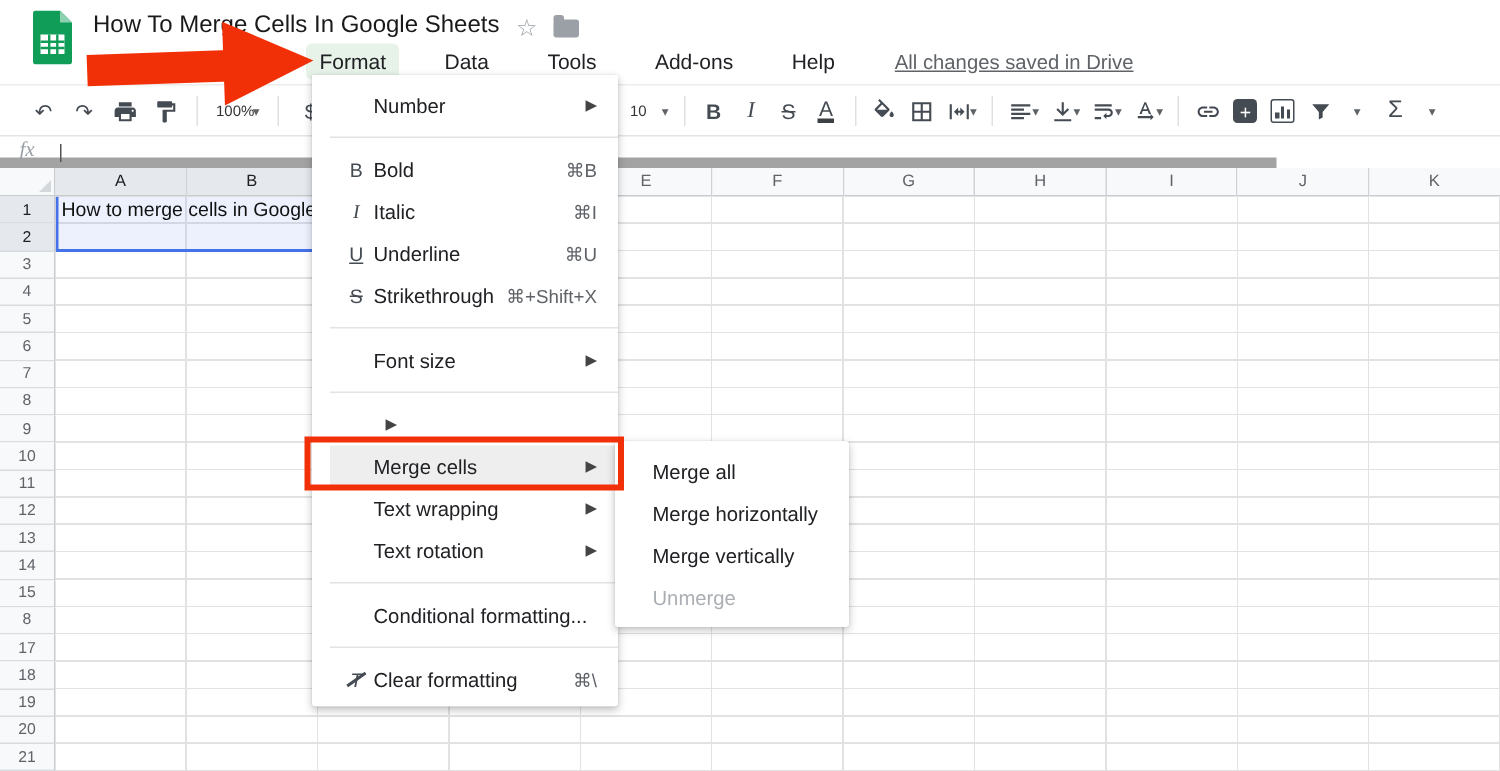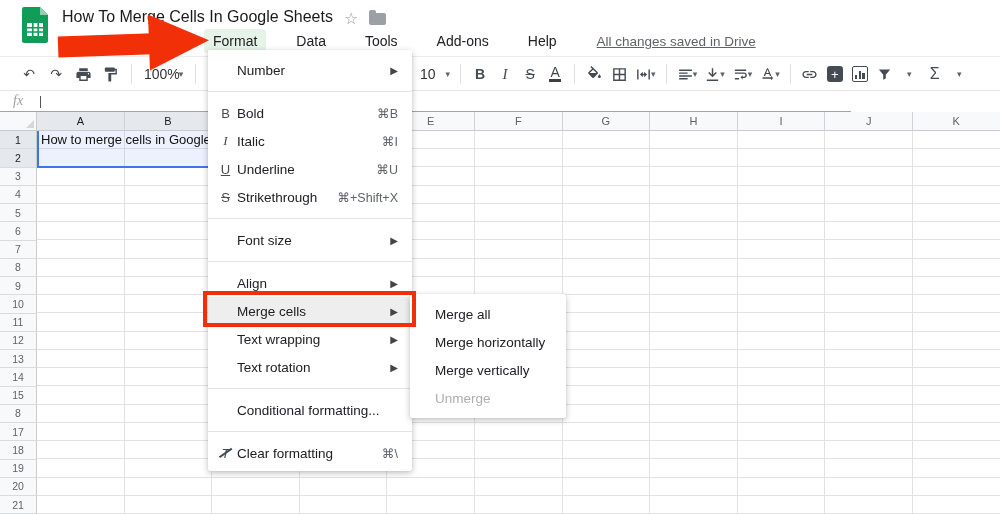--- a/index.html
+++ b/index.html
@@ -29,32 +29,32 @@
   .saved{margin-left:10px;color:var(--ink2);text-decoration:underline;font-size:13.5px;white-space:nowrap;}
 
   
   .toolbar{position:absolute;left:0;top:56px;width:1000px;height:35px;border-top:1px solid #ECECEC;border-bottom:1px solid #E4E4E4;background:#fff;}
   .tb-left{position:absolute;left:20px;top:0;height:34px;display:flex;align-items:center;gap:9px;}
   .tb-right{position:absolute;left:420px;top:0;height:34px;display:flex;align-items:center;gap:7px;}
   .tbi{display:flex;align-items:center;justify-content:center;min-width:18px;height:24px;color:#454B52;font-size:14px;}
   .tbi svg{width:17px;height:17px;fill:#454B52;}
   .tb-sep{width:1px;height:20px;background:#E0E0E0;margin:0 3px;}
   .caret{font-size:9px;color:#5F6368;margin-left:-1px;}
-  .zoom-val,.fontsize-val{font-size:14px;color:#333;}
+  .zoom-val,.fontsize-val{font-size:10px;color:#333;}
   .g-bold{font-weight:bold;}
   .g-italic{font-style:italic;font-family:"Liberation Serif",serif;font-size:15px;}
   .g-strike{text-decoration:line-through;}
   .g-underA{border-bottom:3px solid #3c4043;line-height:13px;padding:0 1px;}
   .comment-box{width:16px;height:16px;background:#454B52;border-radius:3px;color:#fff;font-size:13px;display:flex;align-items:center;justify-content:center;}
   .chart-box{width:16px;height:16px;border:1.6px solid #454B52;border-radius:2px;display:flex;align-items:flex-end;justify-content:center;gap:1.5px;padding:2px;}
   .chart-box i{display:block;width:2.5px;background:#454B52;}
   .sigma{font-size:16px;}
 
   
-  .fxbar{position:absolute;left:0;top:92px;width:851px;height:20px;background:#fff;border-bottom:1px solid #a3a3a3;}
+  .fxbar{position:absolute;left:0;top:92px;width:851px;height:20px;background:#fff;border-bottom:7px solid #a3a3a3;}
   .fx{position:absolute;left:13px;top:1px;font-family:"Liberation Serif",serif;font-style:italic;color:#9AA0A6;font-size:14px;}
   .fx-cursor{position:absolute;left:40px;top:4px;width:1px;height:12px;background:#555;}
 
   
   .grid{position:absolute;left:0;top:112px;width:1000px;height:402px;background:#fff;}
   .corner{position:absolute;left:0;top:0;width:37px;height:19px;background:#F8F9FA;border-right:1px solid #C9CCCF;border-bottom:1px solid #C9CCCF;}
   .corner:after{content:"";position:absolute;right:2px;bottom:2px;border-left:8px solid transparent;border-bottom:8px solid #D5D8DB;}
   .colheads{position:absolute;left:37px;top:0;height:19px;display:flex;}
   .colhead{width:87.6px;height:19px;background:#F8F9FA;border-right:1px solid #CFD2D6;border-bottom:1px solid #C9CCCF;font-size:11px;color:var(--ink2);display:flex;align-items:center;justify-content:center;}
   .colhead.sel{background:#E5E8EC;color:#202124;}
@@ -63,21 +63,21 @@
   .rowhead.sel{background:#E5E8EC;color:#202124;}
   .cells{position:absolute;left:37px;top:19px;right:0;bottom:0;
     background-image:
       repeating-linear-gradient(to right,transparent 0,transparent 86.6px,var(--line) 86.6px,var(--line) 87.6px),
       repeating-linear-gradient(to bottom,transparent 0,transparent 17.25px,var(--line) 17.25px,var(--line) 18.25px);}
   .selection{position:absolute;left:37px;top:19px;width:175px;height:36.5px;background:rgba(68,114,232,0.10);border-left:2px solid var(--blue);border-bottom:2px solid var(--blue);}
   .a1text{position:absolute;left:41px;top:19px;height:18px;line-height:18px;font-size:13px;color:#111;white-space:nowrap;z-index:3;}
 
   
   .fmt-menu{position:absolute;left:208px;top:50px;width:204px;background:#fff;border-radius:0 0 2px 2px;
-    box-shadow:0 2px 6px rgba(0,0,0,.25),0 0 1px rgba(0,0,0,.15);padding:6px 0 4px 0;z-index:10;}
+    box-shadow:0 2px 6px rgba(0,0,0,.25),0 0 1px rgba(0,0,0,.15);padding:6px 0 4px 12px;z-index:10;}
   .mi{position:relative;height:28px;display:flex;align-items:center;padding-left:29px;padding-right:14px;font-size:13.5px;color:var(--ink);}
   .mi.hl{background:#EEEEEE;}
   .mi-icon{position:absolute;left:9px;width:17px;text-align:center;font-size:13px;color:#454B52;}
   .mi-icon.icon-italic-icon{font-style:italic;font-family:"Liberation Serif",serif;}
   .mi-icon.icon-underline-icon{text-decoration:underline;}
   .mi-icon.icon-strikethrough-icon{text-decoration:line-through;}
   .mi-icon.icon-clear-formatting-icon{font-style:italic;}
   .mi-icon.icon-clear-formatting-icon:after{content:"";position:absolute;left:1px;top:6px;width:15px;height:1.6px;background:#454B52;transform:rotate(-35deg);}
   .mi-label{flex:1;white-space:nowrap;}
   .mi-shortcut{color:#5F6368;font-size:12.5px;white-space:nowrap;}
@@ -301,21 +301,20 @@
       <div class="mi-label">Strikethrough</div>
       <div class="mi-shortcut">⌘+Shift+X</div>
     </div>
     <div class="mdiv"></div>
     <div class="mi">
       <div class="mi-label">Font size</div>
       <div class="mi-arrow">▶</div>
     </div>
     <div class="mdiv"></div>
     <div class="mi">
-      <div class="mi-label">Align</div>
       <div class="mi-arrow">▶</div>
     </div>
     <div class="mi hl">
       <div class="mi-label">Merge cells</div>
       <div class="mi-arrow">▶</div>
     </div>
     <div class="mi">
       <div class="mi-label">Text wrapping</div>
       <div class="mi-arrow">▶</div>
     </div>

